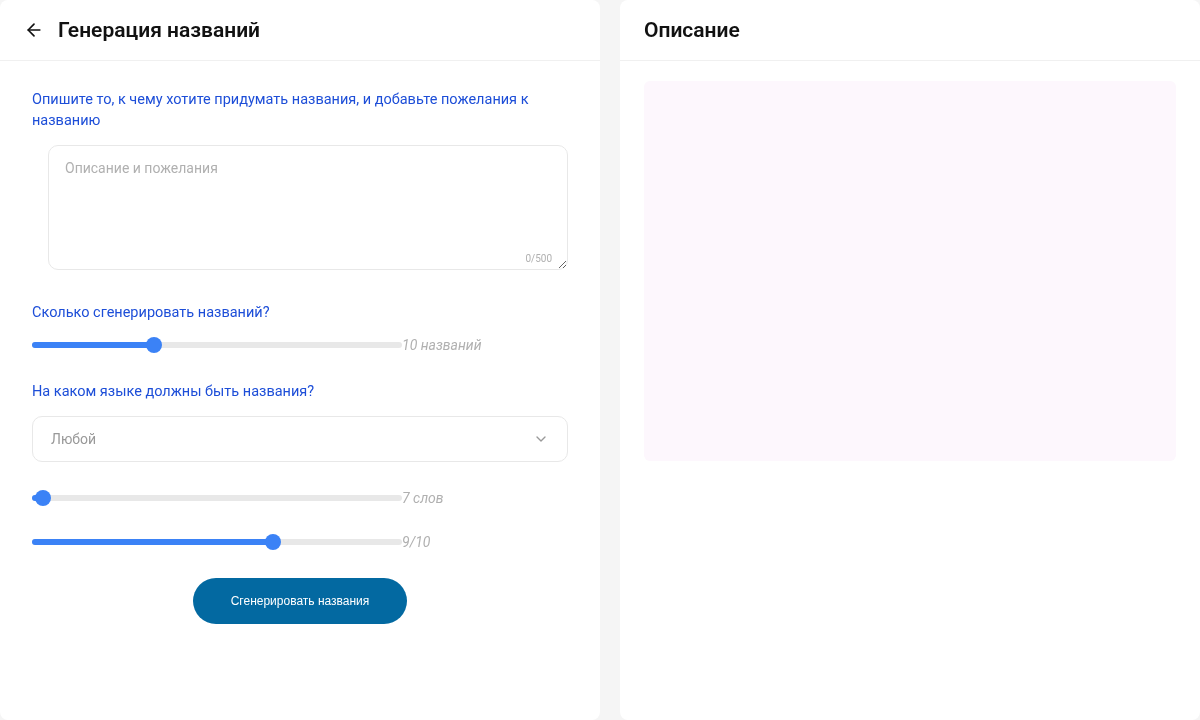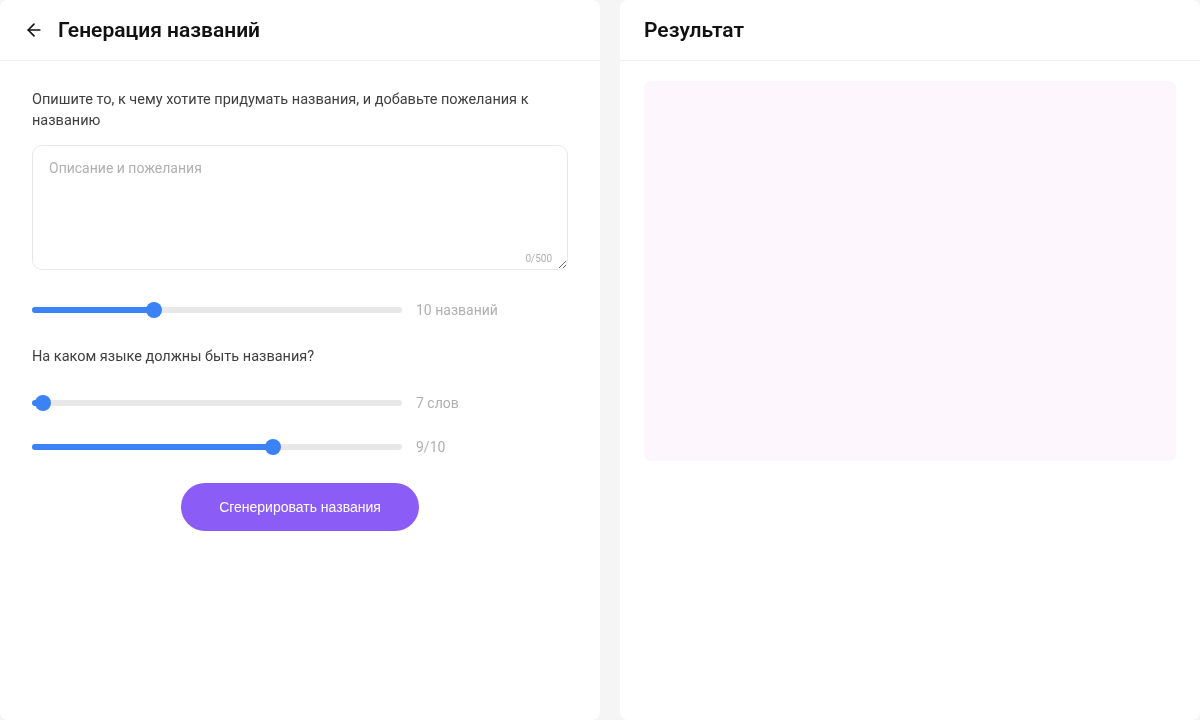--- a/index.html
+++ b/index.html
@@ -49,27 +49,28 @@
       padding: 28px 32px;
     }
     .right-panel .panel-body {
       padding: 20px 24px;
     }
     .field-group {
       margin-bottom: 28px;
     }
     .field-label {
       font-size: 14.5px;
-      color: #404040;
+      color: #1d4ed8;
       margin-bottom: 14px;
       line-height: 1.45;
       font-weight: 400;
     }
     .textarea-wrapper {
       position: relative;
+      margin-left: 16px;
     }
     .description-textarea {
       width: 100%;
       min-height: 125px;
       border: 1px solid #e8e8e8;
       border-radius: 10px;
       padding: 14px 16px;
       font-size: 14px;
       font-family: inherit;
       resize: both;
@@ -83,21 +84,21 @@
       position: absolute;
       right: 16px;
       bottom: 10px;
       font-size: 10px;
       color: #b0b0b0;
       pointer-events: none;
     }
     .slider-row {
       display: flex;
       align-items: center;
-      gap: 14px;
+      font-style: italic;
     }
     .slider-wrapper {
       position: relative;
       width: 370px;
       height: 16px;
     }
     .slider-track {
       position: absolute;
       top: 50%;
       transform: translateY(-50%);
@@ -139,26 +140,26 @@
       justify-content: space-between;
       cursor: pointer;
       font-size: 14px;
       color: #999;
     }
     .chevron {
       display: flex;
       align-items: center;
     }
     .generate-button {
-      background: #8b5cf6;
+      background: #0369a1;
       color: #fff;
       border: none;
       border-radius: 28px;
       padding: 16px 38px;
-      font-size: 14px;
+      font-size: 12px;
       font-weight: 500;
       cursor: pointer;
       display: block;
       margin: 10px auto 8px;
     }
     .result-area {
       background: #fdf7fd;
       border-radius: 6px;
       min-height: 380px;
       width: 100%;
@@ -182,32 +183,41 @@
 
     <div class="field-group">
       <div class="field-label">Опишите то, к чему хотите придумать названия, и добавьте пожелания к названию</div>
       <div class="textarea-wrapper">
         <textarea class="description-textarea" placeholder="Описание и пожелания" style=""></textarea>
         <span class="char-counter">0/500</span>
       </div>
     </div>
 
     <div class="field-group">
+      <div class="field-label">Сколько сгенерировать названий?</div>
       <div class="slider-row">
         <div class="slider-wrapper">
           <div class="slider-track"></div>
           <div class="slider-fill" id="count-fill" style="width: 33%;"></div>
           <div class="slider-thumb" id="count-thumb" style="left: 33%;"></div>
         </div>
         <span class="slider-value">10 названий</span>
       </div>
     </div>
 
     <div class="field-group">
       <div class="field-label">На каком языке должны быть названия?</div>
+      <div class="select-box">
+        <span>Любой</span>
+        <span class="chevron">
+          <svg width="16" height="16" viewBox="0 0 24 24" fill="none" stroke="#999" stroke-width="2" stroke-linecap="round" stroke-linejoin="round">
+            <polyline points="6 9 12 15 18 9"></polyline>
+          </svg>
+        </span>
+      </div>
     </div>
 
     <div class="field-group">
       <div class="slider-row">
         <div class="slider-wrapper">
           <div class="slider-track"></div>
           <div class="slider-fill" id="words-fill" style="width: 3%;"></div>
           <div class="slider-thumb" id="words-thumb" style="left: 3%;"></div>
         </div>
         <span class="slider-value">7 слов</span>
@@ -225,18 +235,18 @@
       </div>
     </div>
 
     <button class="generate-button">Сгенерировать названия</button>
 
   </div>
 </div>
 
 <div class="panel right-panel">
   <div class="panel-header">
-    <h1 class="panel-title">Результат</h1>
+    <h1 class="panel-title">Описание</h1>
   </div>
   <div class="panel-body">
     <div class="result-area"></div>
   </div>
 </div>
 
 </body></html>

